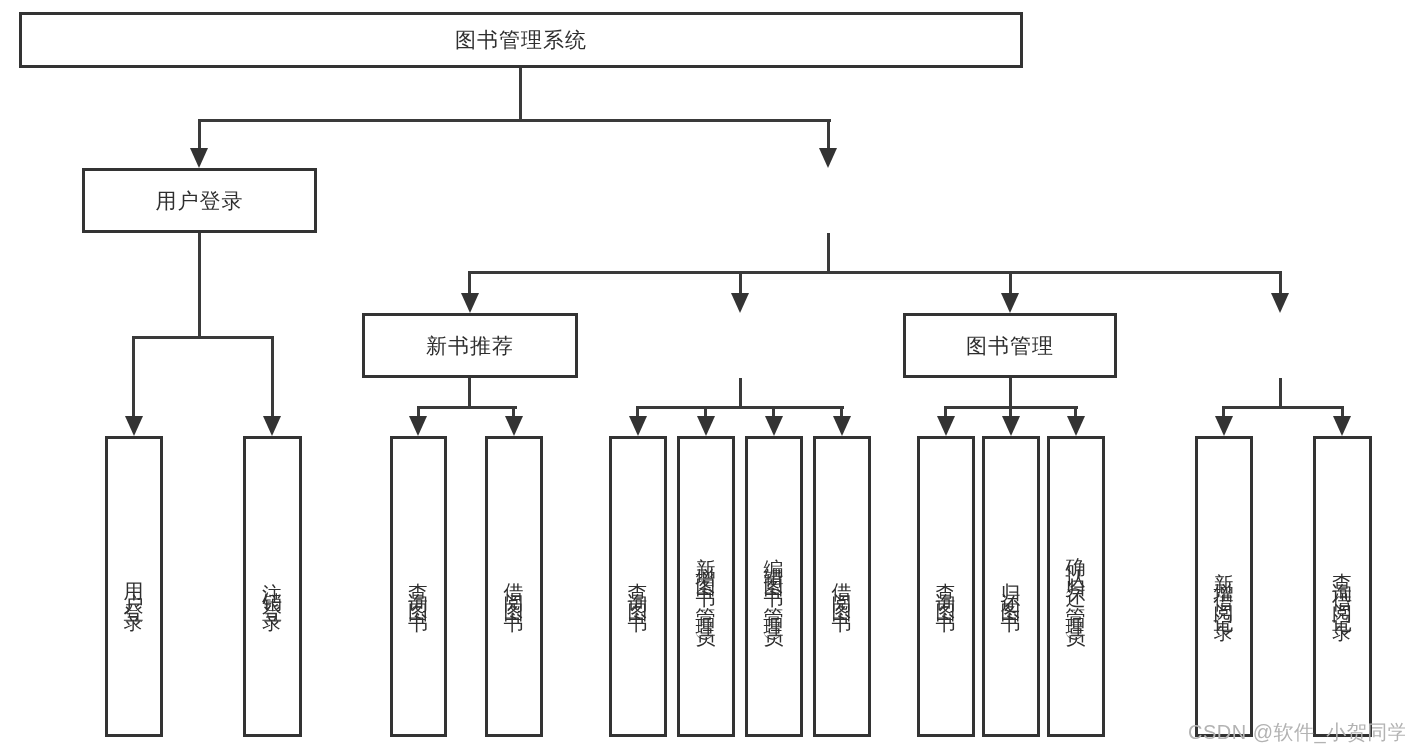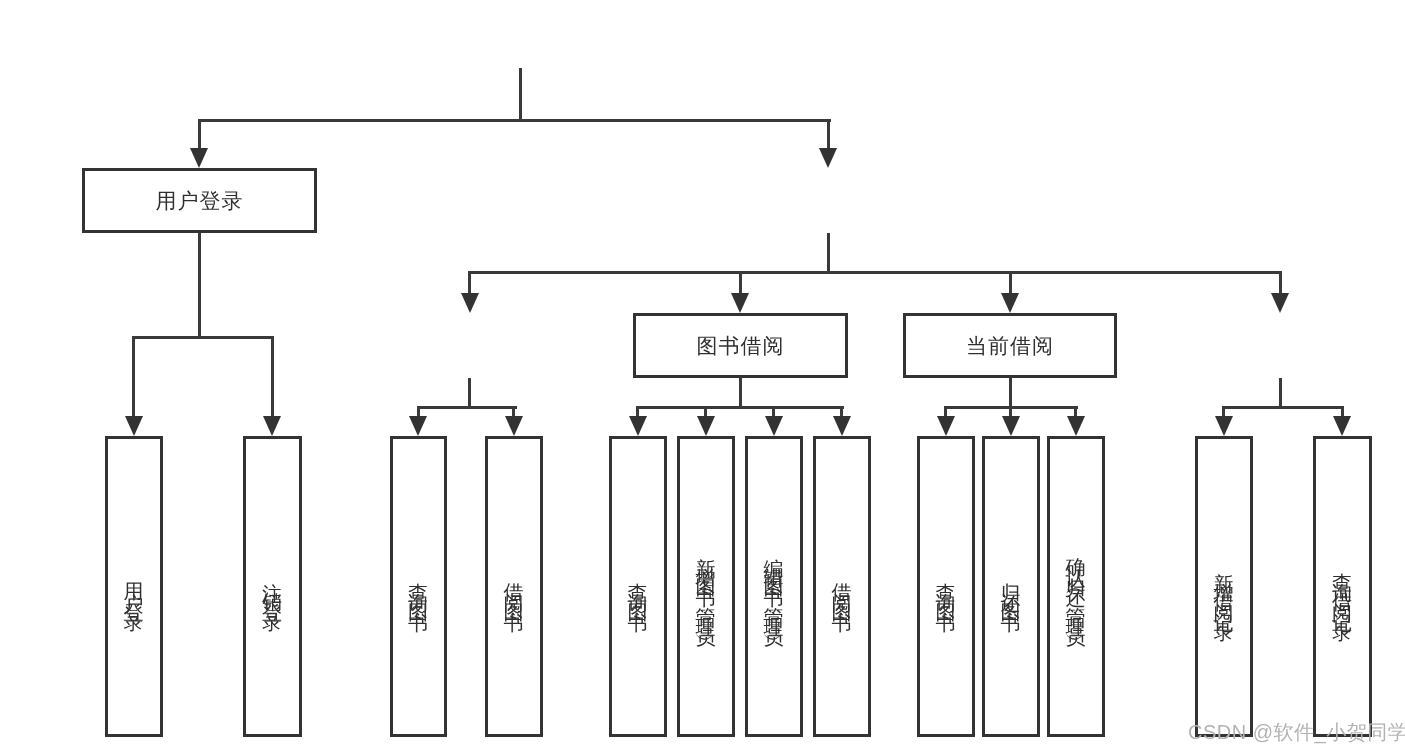--- a/index.html
+++ b/index.html
@@ -25,20 +25,23 @@
   .wm{
     position:absolute;font-size:20px;color:#b3b3b3;z-index:9;white-space:nowrap;
     letter-spacing:0.5px;
   }
 </style>
 </head>
 <body>
 
 <div id="canvas">
 
+  <div class="box" style="left:19px;top:12px;width:1004px;height:56px">
+    <span class="hlabel">图书管理系统</span>
+  </div>
 
   <div class="ln" style="left:519px;top:68px;width:3px;height:54px"></div>
   <div class="ln" style="left:198px;top:119px;width:633px;height:3px"></div>
   <div class="ln" style="left:198px;top:119px;width:3px;height:31px"></div>
   <div class="ln" style="left:827px;top:119px;width:3px;height:31px"></div>
   <div class="ar" style="left:190px;top:148px"></div>
   <div class="ar" style="left:819px;top:148px"></div>
 
   <div class="box" style="left:82px;top:168px;width:235px;height:65px">
     <span class="hlabel">用户登录</span>
@@ -55,25 +58,25 @@
   <div class="ln" style="left:468px;top:271px;width:814px;height:3px"></div>
   <div class="ln" style="left:468px;top:271px;width:3px;height:24px"></div>
   <div class="ln" style="left:739px;top:271px;width:3px;height:24px"></div>
   <div class="ln" style="left:1009px;top:271px;width:3px;height:24px"></div>
   <div class="ln" style="left:1279px;top:271px;width:3px;height:24px"></div>
   <div class="ar" style="left:461px;top:293px"></div>
   <div class="ar" style="left:731px;top:293px"></div>
   <div class="ar" style="left:1001px;top:293px"></div>
   <div class="ar" style="left:1271px;top:293px"></div>
 
-  <div class="box" style="left:633px;top:313px;width:215px;height:65px">
-    <span class="hlabel">图书借阅</span>
+  <div class="box" style="left:362px;top:313px;width:216px;height:65px">
+    <span class="hlabel">新书推荐</span>
   </div>
   <div class="box" style="left:903px;top:313px;width:214px;height:65px">
-    <span class="hlabel">当前借阅</span>
+    <span class="hlabel">图书管理</span>
   </div>
 
   <div class="ln" style="left:468px;top:378px;width:3px;height:30px"></div>
   <div class="ln" style="left:417px;top:406px;width:100px;height:3px"></div>
   <div class="ln" style="left:417px;top:406px;width:3px;height:10px"></div>
   <div class="ln" style="left:512px;top:406px;width:3px;height:10px"></div>
   <div class="ar" style="left:409px;top:416px"></div>
   <div class="ar" style="left:505px;top:416px"></div>
 
   <div class="ln" style="left:739px;top:378px;width:3px;height:30px"></div>

